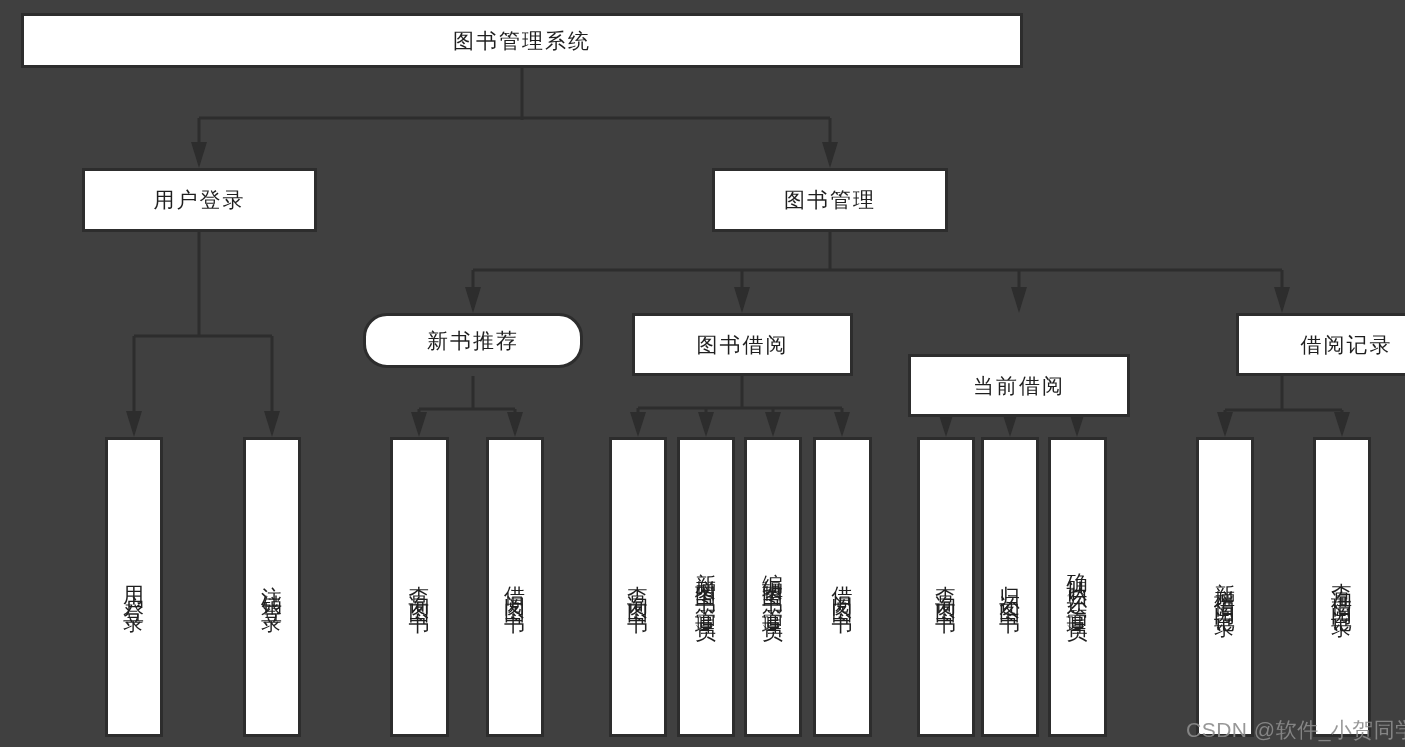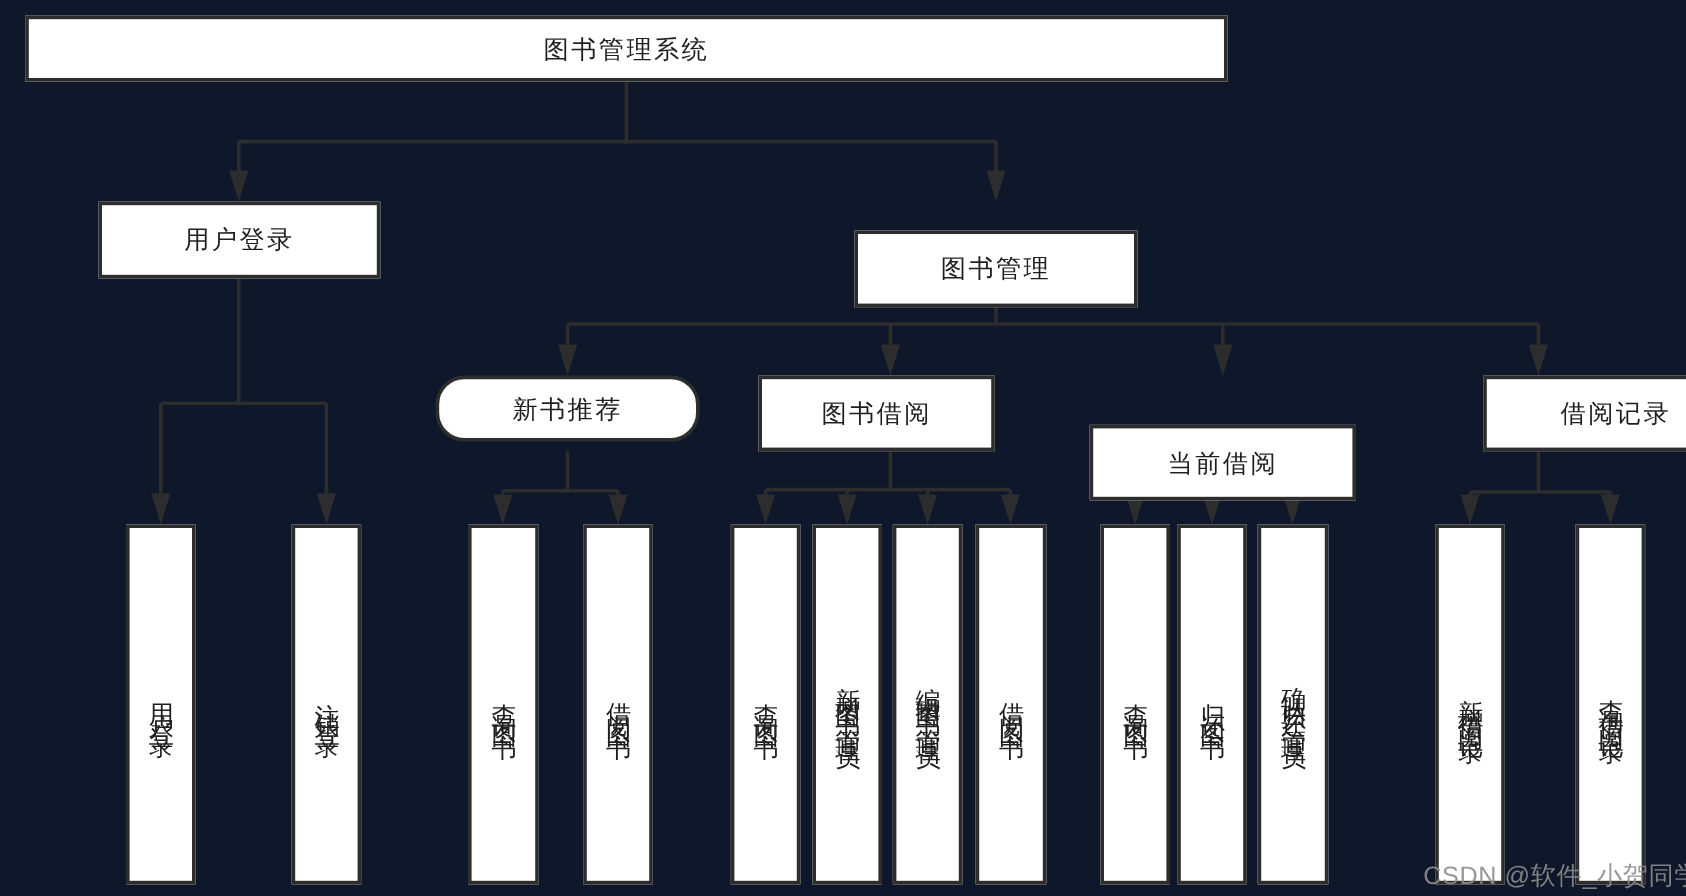--- a/index.html
+++ b/index.html
@@ -1,20 +1,20 @@
 <!DOCTYPE html>
 <html><head>
 <meta charset="utf-8">
 <style>
   html, body { margin: 0; padding: 0; background: #ffffff; }
   .canvas {
     position: relative;
     width: 1405px;
     height: 747px;
-    background: #0f172a;
+    background: #404040;
     font-family: "Liberation Sans", sans-serif;
     overflow: hidden;
   }
   .connectors {
     position: absolute;
     left: 0; top: 0;
     z-index: 0;
   }
   .connectors path {
     stroke: #2d2d2d;
@@ -107,28 +107,28 @@
     <polygon points="1334,412 1350,412 1342,437"></polygon>
   </svg>
 
   <div class="node hnode" style="left:21px; top:13px; width:1002px; height:55px;">
     <span>图书管理系统</span>
   </div>
 
   <div class="node hnode" style="left:82px; top:168px; width:235px; height:64px;">
     <span>用户登录</span>
   </div>
-  <div class="node hnode" style="left:712px; top:168px; width:236px; height:64px;margin-top:24px;">
+  <div class="node hnode" style="left:712px; top:168px; width:236px; height:64px;">
     <span>图书管理</span>
   </div>
 
   <div class="node hnode" style="left:363px; top:313px; width:220px; height:55px;border-radius:24px;">
     <span>新书推荐</span>
   </div>
-  <div class="node hnode" style="left:632px; top:313px; width:197px; height:63px;">
+  <div class="node hnode" style="left:632px; top:313px; width:221px; height:63px;">
     <span>图书借阅</span>
   </div>
   <div class="node hnode" style="left:908px; top:313px; width:222px; height:63px;margin-top:41px;">
     <span>当前借阅</span>
   </div>
   <div class="node hnode" style="left:1236px; top:313px; width:221px; height:63px;">
     <span>借阅记录</span>
   </div>
 
   <div class="node leaf" style="left:105px; width:58px;">

